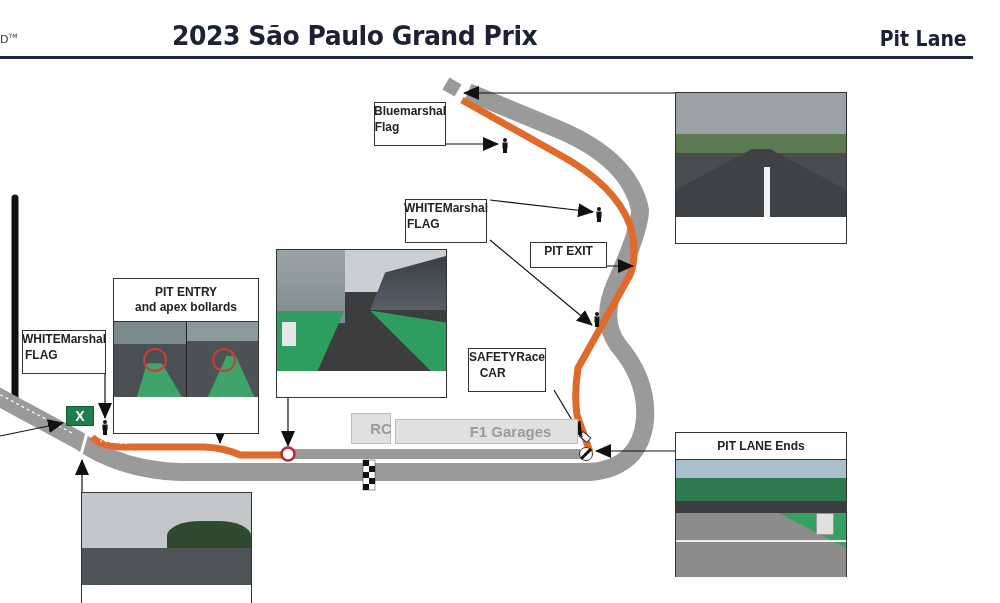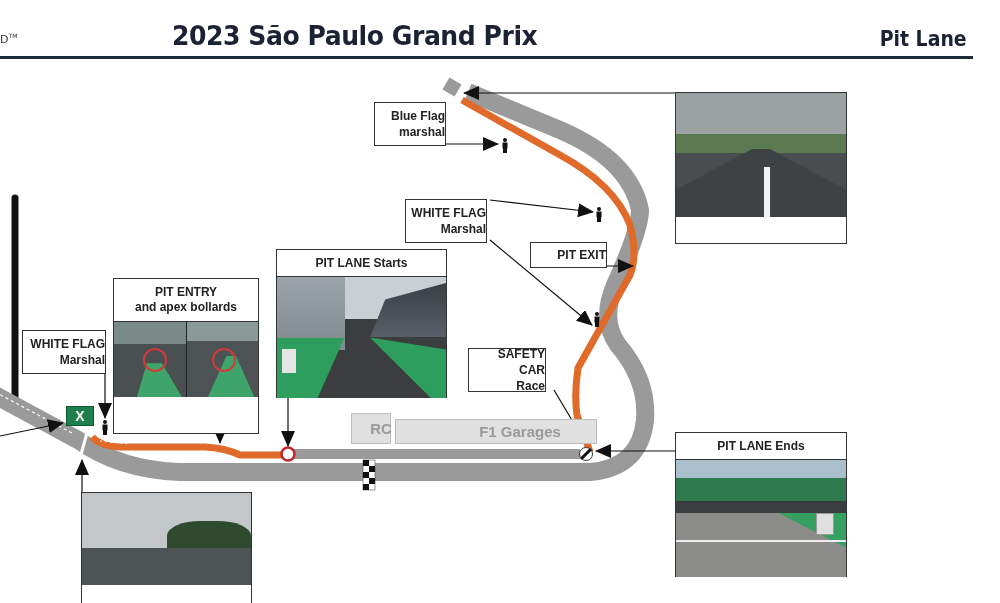--- a/index.html
+++ b/index.html
@@ -3,21 +3,21 @@
 <meta charset="utf-8">
 <style>
   html,body{margin:0;padding:0;background:#fff;}
   body{width:1000px;height:603px;position:relative;overflow:hidden;font-family:"Liberation Sans",sans-serif;}
   .header-logo{position:absolute;left:0;top:32px;font-size:11px;color:#333;font-family:"DejaVu Sans",sans-serif;}
   .header-logo sup{font-size:6px;}
   .title{position:absolute;left:172px;top:20px;font-size:27px;font-weight:bold;color:#1a2233;font-family:"DejaVu Sans",sans-serif;letter-spacing:-0.5px;transform:scaleX(0.93);transform-origin:left;}
   .section{position:absolute;right:33px;top:27px;font-size:21px;font-weight:bold;color:#1a2233;font-family:"DejaVu Sans",sans-serif;transform:scaleX(0.9);transform-origin:right;}
   .rule{position:absolute;left:0;top:56px;width:973px;height:3px;background:#1f2a3c;}
   svg.map{position:absolute;left:0;top:0;}
-  .label{position:absolute;background:#fff;border:1.5px solid #333;font-weight:bold;font-size:12px;color:#222;text-align:right;line-height:16px;box-sizing:border-box;display:flex;flex-direction:column;justify-content:center;}
+  .label{position:absolute;background:#fff;border:1.5px solid #333;font-weight:bold;font-size:12px;color:#222;text-align:center;line-height:16px;box-sizing:border-box;display:flex;flex-direction:row;justify-content:center;}
   .card{position:absolute;border:1.5px solid #333;background:#fff;box-sizing:border-box;}
   .card .cap{height:26px;display:flex;align-items:center;justify-content:center;font-weight:bold;font-size:12px;color:#222;border-bottom:1.5px solid #333;text-align:center;line-height:15px;}
   .card .photo{position:relative;overflow:hidden;}
   .block{position:absolute;background:#e0e0e0;border:1px solid #bdbdbd;color:#9a9a9a;font-weight:bold;font-size:15px;display:flex;align-items:center;justify-content:center;box-sizing:border-box;}
   .xsign{position:absolute;left:66px;top:406px;width:28px;height:20px;background:#1e7f4a;border:1.5px solid #0f5a32;color:#fff;font-weight:bold;font-size:14px;display:flex;align-items:center;justify-content:center;box-sizing:border-box;}
 </style>
 </head>
 <body>
 
 <div class="header-logo"><span>D</span><sup>TM</sup></div>
@@ -119,41 +119,40 @@
 </div>
 <div class="label" style="left:530px;top:242px;width:77px;height:26px;">
   <span>PIT EXIT</span>
 </div>
 <div class="label" style="left:468px;top:348px;width:78px;height:44px;">
   <span>SAFETY CAR</span>
   <span>Race</span>
 </div>
 
 <div class="block" style="left:351px;top:413px;width:40px;height:31px;padding-left:20px;">RC</div>
-<div class="block" style="left:395px;top:419px;width:202px;height:25px;padding-left:48px;">F1 Garages</div>
+<div class="block" style="left:395px;top:419px;width:183px;height:25px;padding-left:48px;">F1 Garages</div>
 
 <div class="card" style="left:113px;top:278px;width:146px;height:156px;">
   <div class="cap" style="height:42px;flex-direction:column;">
     <span>PIT ENTRY</span>
     <span style="font-weight:bold;">and apex bollards</span>
   </div>
   <div class="photo" style="height:75px;display:flex;">
     <div style="flex:1;background:linear-gradient(#7a8a88 0 30%,#4a4f52 30% 100%);position:relative;border-right:1px solid #222;">
       <div style="position:absolute;left:25%;bottom:0;width:70%;height:45%;background:#3fa46a;clip-path:polygon(30% 0,60% 0,100% 100%,10% 100%);"></div>
       <div style="position:absolute;left:40%;top:35%;width:20px;height:20px;border:2px solid #d23a3a;border-radius:50%;"></div>
     </div>
     <div style="flex:1;background:linear-gradient(#8a9a98 0 25%,#4d5255 25% 100%);position:relative;">
       <div style="position:absolute;left:30%;bottom:0;width:65%;height:55%;background:#3fa46a;clip-path:polygon(40% 0,60% 0,100% 100%,0 100%);"></div>
       <div style="position:absolute;left:36%;top:35%;width:20px;height:20px;border:2px solid #d23a3a;border-radius:50%;"></div>
     </div>
   </div>
 </div>
 
 <div class="card" style="left:276px;top:249px;width:171px;height:149px;">
-  <div class="cap">PIT LANE Starts</div>
   <div class="photo" style="height:121px;background:linear-gradient(#c9cfd3 0 35%,#3b3d3f 35% 100%);">
     <div style="position:absolute;left:0;top:0;width:40%;height:60%;background:linear-gradient(#9aa4a9,#7f8a8e);"></div>
     <div style="position:absolute;right:0;top:5%;width:45%;height:45%;background:linear-gradient(#3a3f44,#59606a);clip-path:polygon(20% 30%,100% 0,100% 100%,0 100%);"></div>
     <div style="position:absolute;left:0;bottom:0;width:40%;height:50%;background:#2e9e5e;clip-path:polygon(0 0,100% 0,60% 100%,0 100%);"></div>
     <div style="position:absolute;right:0;bottom:0;width:45%;height:50%;background:#2e9e5e;clip-path:polygon(0 0,100% 20%,100% 100%,80% 100%);"></div>
     <div style="position:absolute;left:5px;top:72px;width:14px;height:24px;background:#e5e5e5;"></div>
   </div>
 </div>
 
 <div class="card" style="left:675px;top:92px;width:172px;height:152px;">

